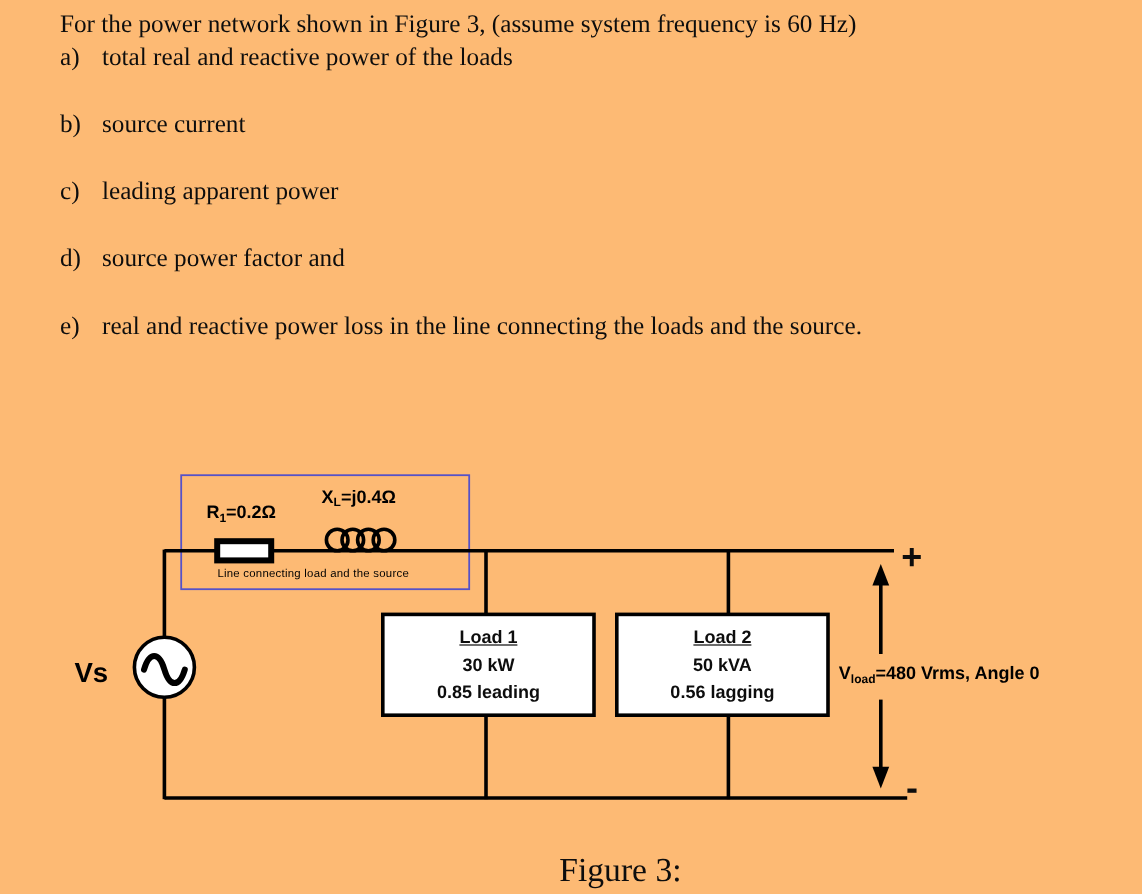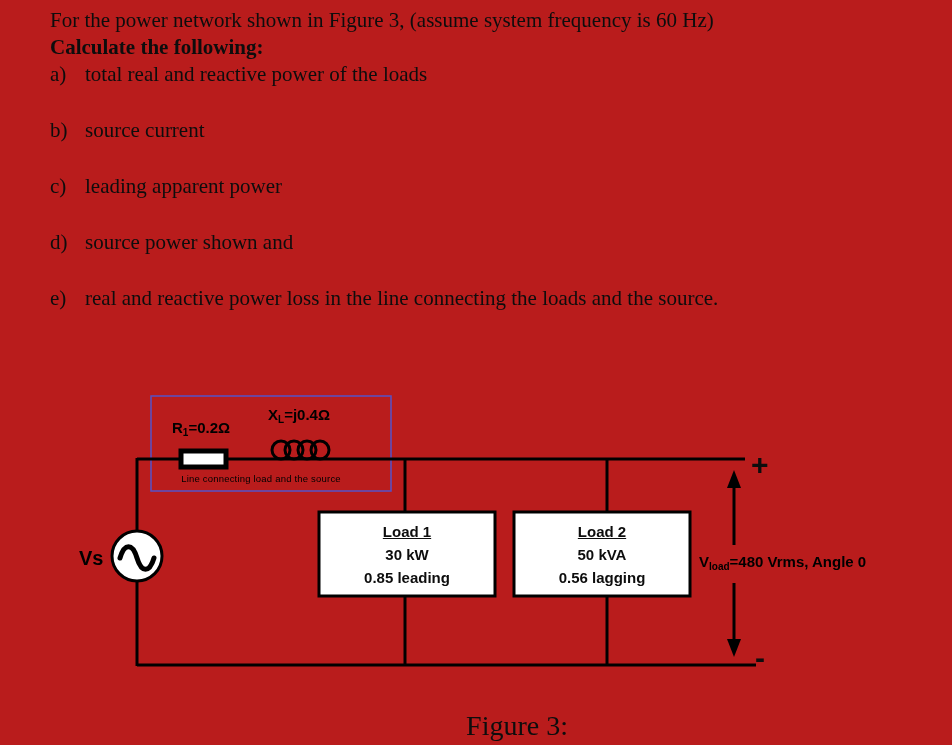--- a/index.html
+++ b/index.html
@@ -1,20 +1,20 @@
 <!DOCTYPE html>
 <html><head>
 <meta charset="utf-8">
 <style>
   html, body { margin: 0; padding: 0; background: #ffffff; }
   .canvas {
     position: relative;
     width: 952px;
     height: 745px;
-    background: #b91c1c;
+    background: #fdba74;
     font-family: "Liberation Serif", serif;
     color: #0d0d0d;
     overflow: hidden;
   }
   
   .problem {
     position: absolute;
     left: 50px;
     top: 7px;
     width: 860px;
@@ -31,21 +31,21 @@
   
   .figure-layer { position: absolute; left: 0; top: 0; width: 952px; height: 745px; }
   svg.circuit { position: absolute; left: 0; top: 0; }
   .diag-label {
     position: absolute;
     font-family: "Liberation Sans", sans-serif;
     font-weight: 600;
     color: #000;
     white-space: nowrap;
   }
-  .lbl-vs        { left: 79px;  top: 547px; font-size: 20px; font-weight: 700; }
+  .lbl-vs        { left: 62px;  top: 547px; font-size: 23px; font-weight: 700; }
   .lbl-r1        { left: 172px; top: 419px; font-size: 15px; }
   .lbl-xl        { left: 268px; top: 406px; font-size: 15px; }
   .lbl-linebox   { left: 151px; top: 473px; width: 220px; text-align: center;
                    font-size: 9.5px; font-weight: 400; letter-spacing: 0.2px; }
   sub.cmp { font-size: 10px; vertical-align: -3px; }
   .load-box {
     position: absolute;
     top: 512px;
     width: 176px;
     height: 84px;
@@ -76,37 +76,36 @@
     font-family: "Liberation Serif", serif;
   }
 </style>
 </head>
 <body>
 
 <div class="canvas">
 
   <div class="problem">
     <div class="intro-line">For the power network shown in Figure 3, (assume system frequency is 60 Hz)</div>
-    <div class="intro-line intro-bold">Calculate the following:</div>
     <div class="qlist">
       <div class="qitem">
         <span class="qlabel">a)</span>
         <span class="qtext">total real and reactive power of the loads</span>
       </div>
       <div class="qitem">
         <span class="qlabel">b)</span>
         <span class="qtext">source current</span>
       </div>
       <div class="qitem">
         <span class="qlabel">c)</span>
         <span class="qtext">leading apparent power</span>
       </div>
       <div class="qitem">
         <span class="qlabel">d)</span>
-        <span class="qtext">source power shown and</span>
+        <span class="qtext">source power factor and</span>
       </div>
       <div class="qitem">
         <span class="qlabel">e)</span>
         <span class="qtext">real and reactive power loss in the line connecting the loads and the source.</span>
       </div>
     </div>
   </div>
 
   <div class="figure-layer">
 

